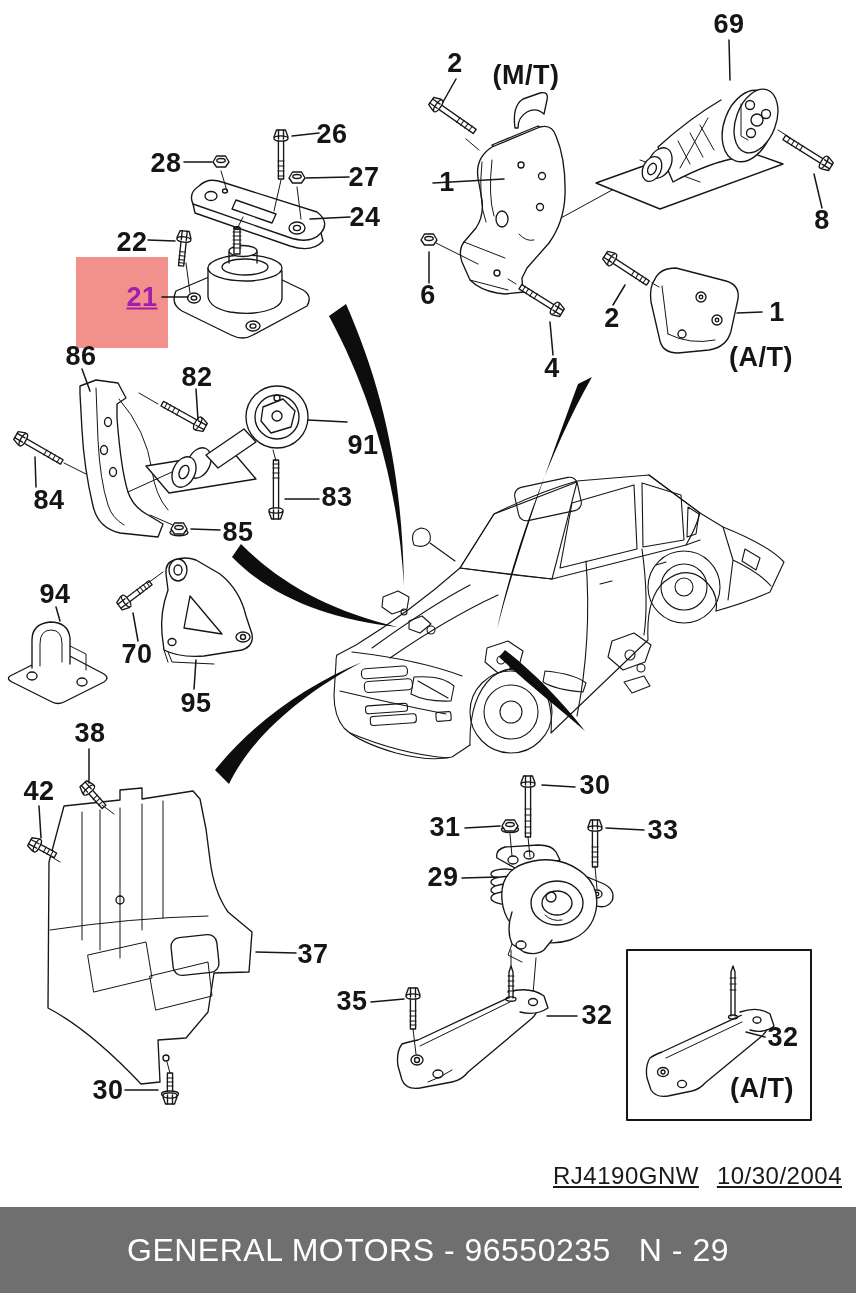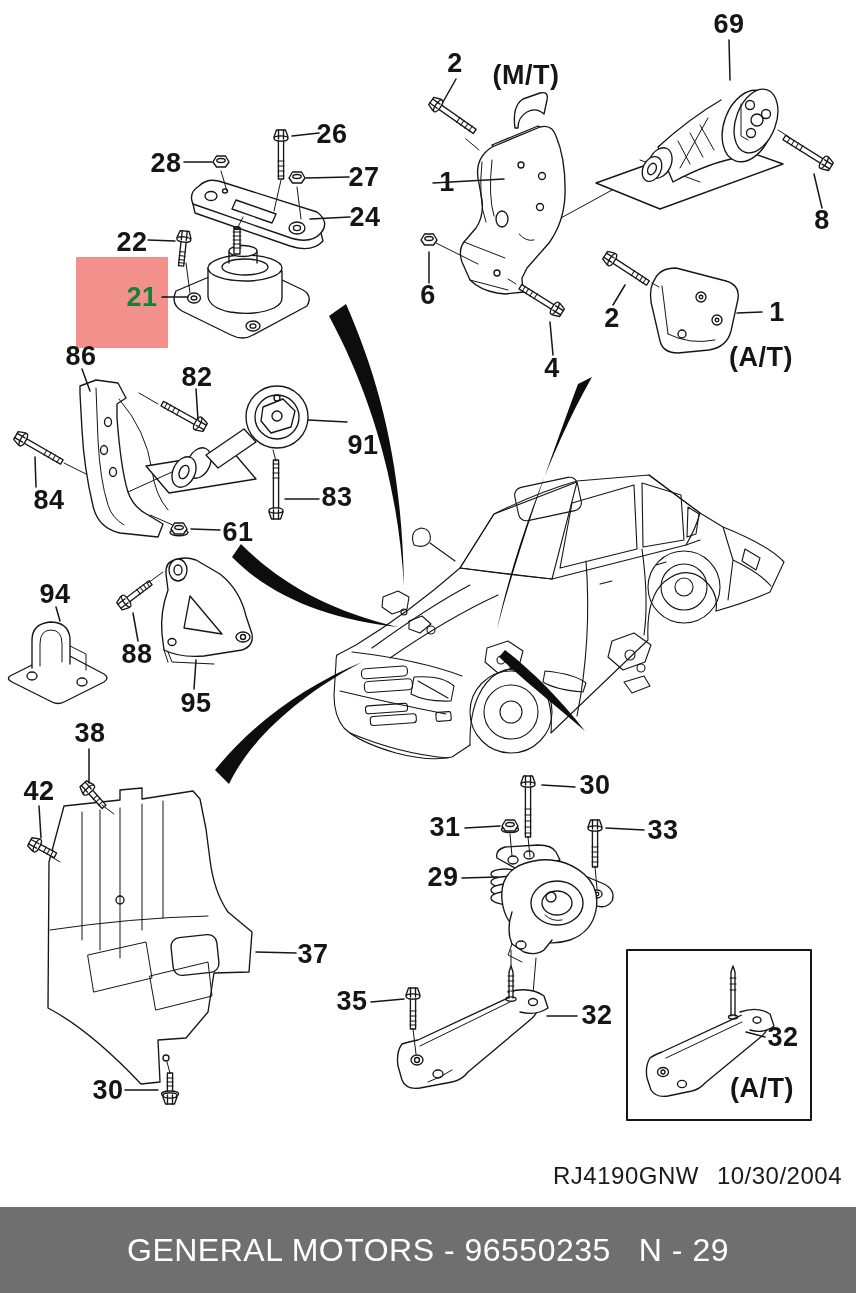--- a/index.html
+++ b/index.html
@@ -4,23 +4,23 @@
 <style>
   html,body{margin:0;padding:0;background:#fff;}
   .stage{position:relative;width:856px;height:1293px;background:#fff;overflow:hidden;
          font-family:"Liberation Sans",sans-serif;}
   .stage svg{position:absolute;left:0;top:0;}
   .hl{position:absolute;left:76px;top:257px;width:92px;height:91px;
       background:#f2908b;mix-blend-mode:multiply;}
   .lbl{position:absolute;transform:translate(-50%,-50%);
        font:700 27px/1 "Liberation Sans",sans-serif;color:#151515;
        letter-spacing:.5px;white-space:nowrap;}
-  .lbl.red{color:#15803d;}
+  .lbl.red{color:#a21caf;text-decoration:underline;}
   .stamp{position:absolute;top:1164px;right:14px;display:flex;gap:18px;
-         font:400 24px/1 "Liberation Sans",sans-serif;color:#1a1a1a;letter-spacing:.5px;}
+         font:400 24px/1 "Liberation Sans",sans-serif;color:#1a1a1a;letter-spacing:.5px;text-decoration:underline;}
   .footer{position:absolute;left:0;right:0;bottom:0;height:86px;background:#6f6f6f;
           display:flex;align-items:center;justify-content:center;gap:28px;
           font:400 32px/1 "Liberation Sans",sans-serif;color:#ffffff;letter-spacing:.5px;}
 </style>
 </head>
 <body>
 
 <div class="stage">
 
 <svg width="856" height="1293" viewBox="0 0 856 1293">
@@ -434,23 +434,23 @@
 <span class="lbl" style="left:428px;top:295px">6</span>
 <span class="lbl" style="left:612px;top:318px">2</span>
 <span class="lbl" style="left:777px;top:312px">1</span>
 <span class="lbl" style="left:552px;top:368px">4</span>
 <span class="lbl" style="left:761px;top:357px">(A/T)</span>
 <span class="lbl" style="left:81px;top:356px">86</span>
 <span class="lbl" style="left:197px;top:377px">82</span>
 <span class="lbl" style="left:363px;top:445px">91</span>
 <span class="lbl" style="left:49px;top:500px">84</span>
 <span class="lbl" style="left:337px;top:497px">83</span>
-<span class="lbl" style="left:238px;top:532px">61</span>
+<span class="lbl" style="left:238px;top:532px">85</span>
 <span class="lbl" style="left:55px;top:594px">94</span>
-<span class="lbl" style="left:137px;top:654px">88</span>
+<span class="lbl" style="left:137px;top:654px">70</span>
 <span class="lbl" style="left:196px;top:703px">95</span>
 <span class="lbl" style="left:90px;top:733px">38</span>
 <span class="lbl" style="left:39px;top:791px">42</span>
 <span class="lbl" style="left:595px;top:785px">30</span>
 <span class="lbl" style="left:445px;top:827px">31</span>
 <span class="lbl" style="left:663px;top:830px">33</span>
 <span class="lbl" style="left:443px;top:877px">29</span>
 <span class="lbl" style="left:313px;top:954px">37</span>
 <span class="lbl" style="left:352px;top:1001px">35</span>
 <span class="lbl" style="left:597px;top:1015px">32</span>

